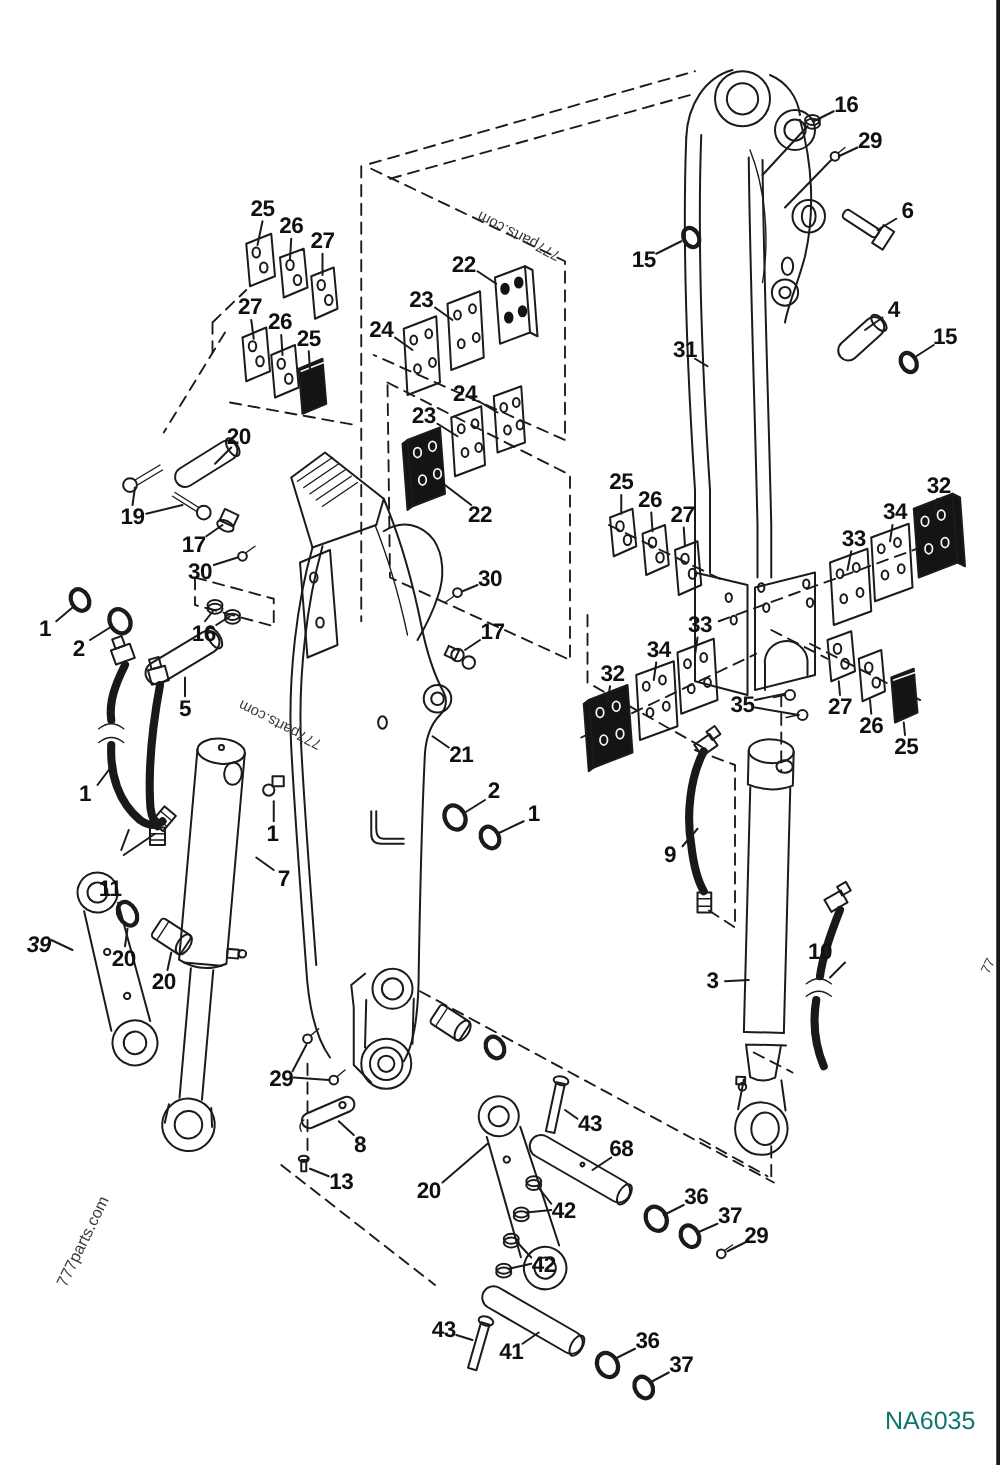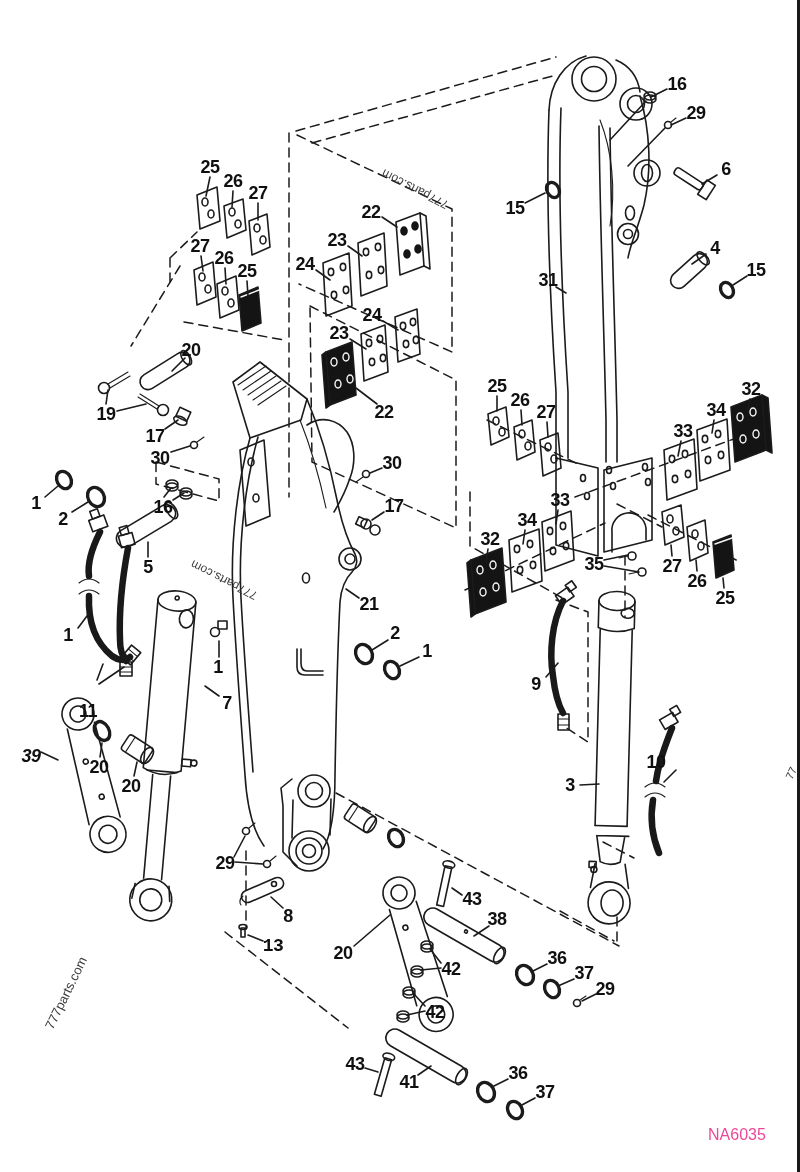--- a/index.html
+++ b/index.html
@@ -14,21 +14,21 @@
   .art .oring ellipse{stroke-width:3.4;}
   .art .blackplate{fill:#141414;}
   .art .whitehole{stroke:#f6f6f6;stroke-width:1.4;}
   .art .darkhole{fill:#141414;stroke:#141414;}
   .leader{stroke:#1b1b1b;stroke-width:1.3;}
   .callout{position:absolute;transform:translate(-50%,-50%);
            font-weight:bold;font-size:18px;color:#101010;letter-spacing:-0.5px;
            font-family:"Liberation Sans",sans-serif;white-space:nowrap;}
   .watermark{position:absolute;color:#3a3a3a;font-size:12px;white-space:nowrap;
              font-family:"Liberation Sans",sans-serif;}
-  .figure-id{position:absolute;left:708px;top:1126px;font-size:16px;color:#ec4899;
+  .figure-id{position:absolute;left:708px;top:1126px;font-size:20px;color:#0f766e;
              font-family:"Liberation Sans",sans-serif;}
   .right-border{position:absolute;right:0;top:0;width:3px;height:1172px;background:#1a1a1a;}
 </style>
 </head>
 <body>
 
 <div class="stage">
 
   <svg class="art" width="800" height="1172" viewBox="0 0 800 1172">
 
@@ -566,24 +566,24 @@
       <div class="callout" style="left: 148px; top: 567px;">5</div>
       <div class="callout" style="left: 68px; top: 635px;">1</div>
       <div class="callout" style="left: 88px; top: 711px; text-align: center;">11</div>
       <div class="callout" style="left: 218px; top: 667px;">1</div>
       <div class="callout" style="left: 227px; top: 703px;">7</div>
       <div class="callout" style="left: 31px; top: 756px; font-style: italic;">39</div>
       <div class="callout" style="left: 99px; top: 767px;">20</div>
       <div class="callout" style="left: 131px; top: 786px;">20</div>
       <div class="callout" style="left: 225px; top: 863px;">29</div>
       <div class="callout" style="left: 288px; top: 916px;">8</div>
-      <div class="callout" style="left: 273px; top: 946px; font-family: Liberation Mono, monospace;">13</div>
+      <div class="callout" style="left: 273px; top: 946px;">13</div>
       <div class="callout" style="left: 343px; top: 953px;">20</div>
       <div class="callout" style="left: 472px; top: 899px;">43</div>
-      <div class="callout" style="left: 497px; top: 919px;">38</div>
+      <div class="callout" style="left: 497px; top: 919px;">68</div>
       <div class="callout" style="left: 451px; top: 969px;">42</div>
       <div class="callout" style="left: 435px; top: 1012px;">42</div>
       <div class="callout" style="left: 557px; top: 958px;">36</div>
       <div class="callout" style="left: 584px; top: 973px;">37</div>
       <div class="callout" style="left: 605px; top: 989px;">29</div>
       <div class="callout" style="left: 355px; top: 1064px;">43</div>
       <div class="callout" style="left: 409px; top: 1082px;">41</div>
       <div class="callout" style="left: 518px; top: 1073px;">36</div>
       <div class="callout" style="left: 545px; top: 1092px;">37</div>
       <div class="callout" style="left: 392px; top: 463px;">30</div>

